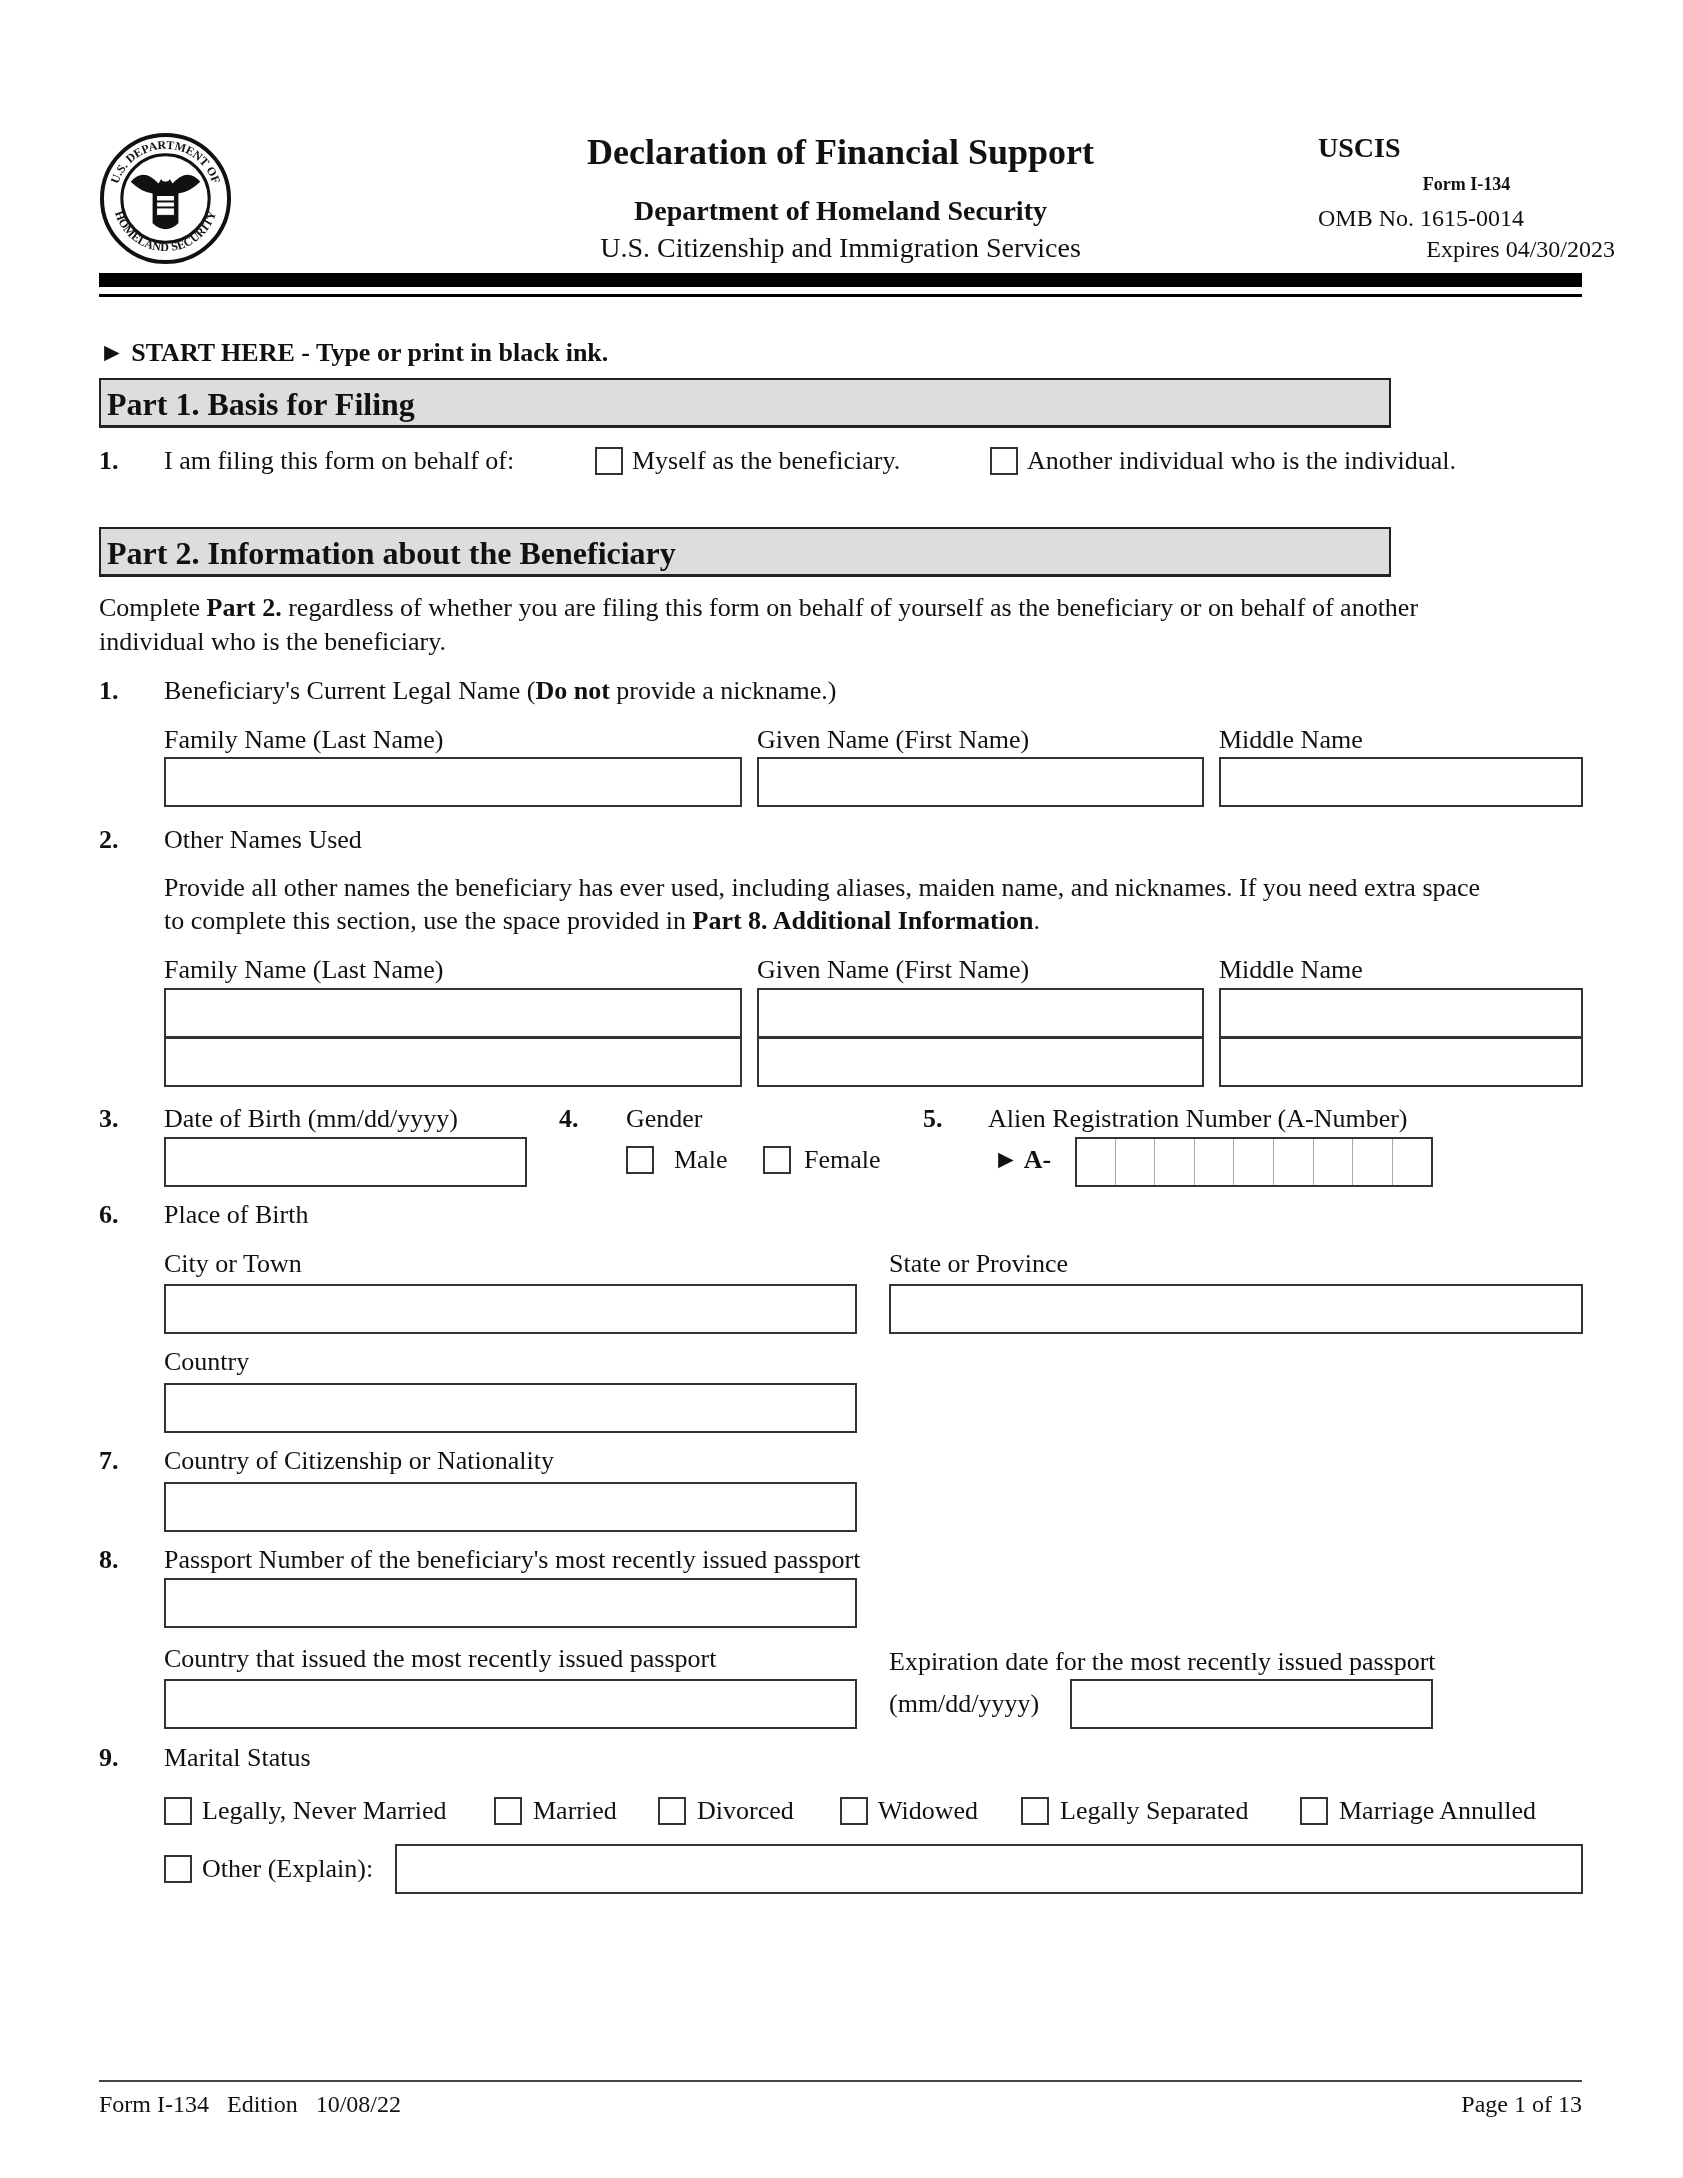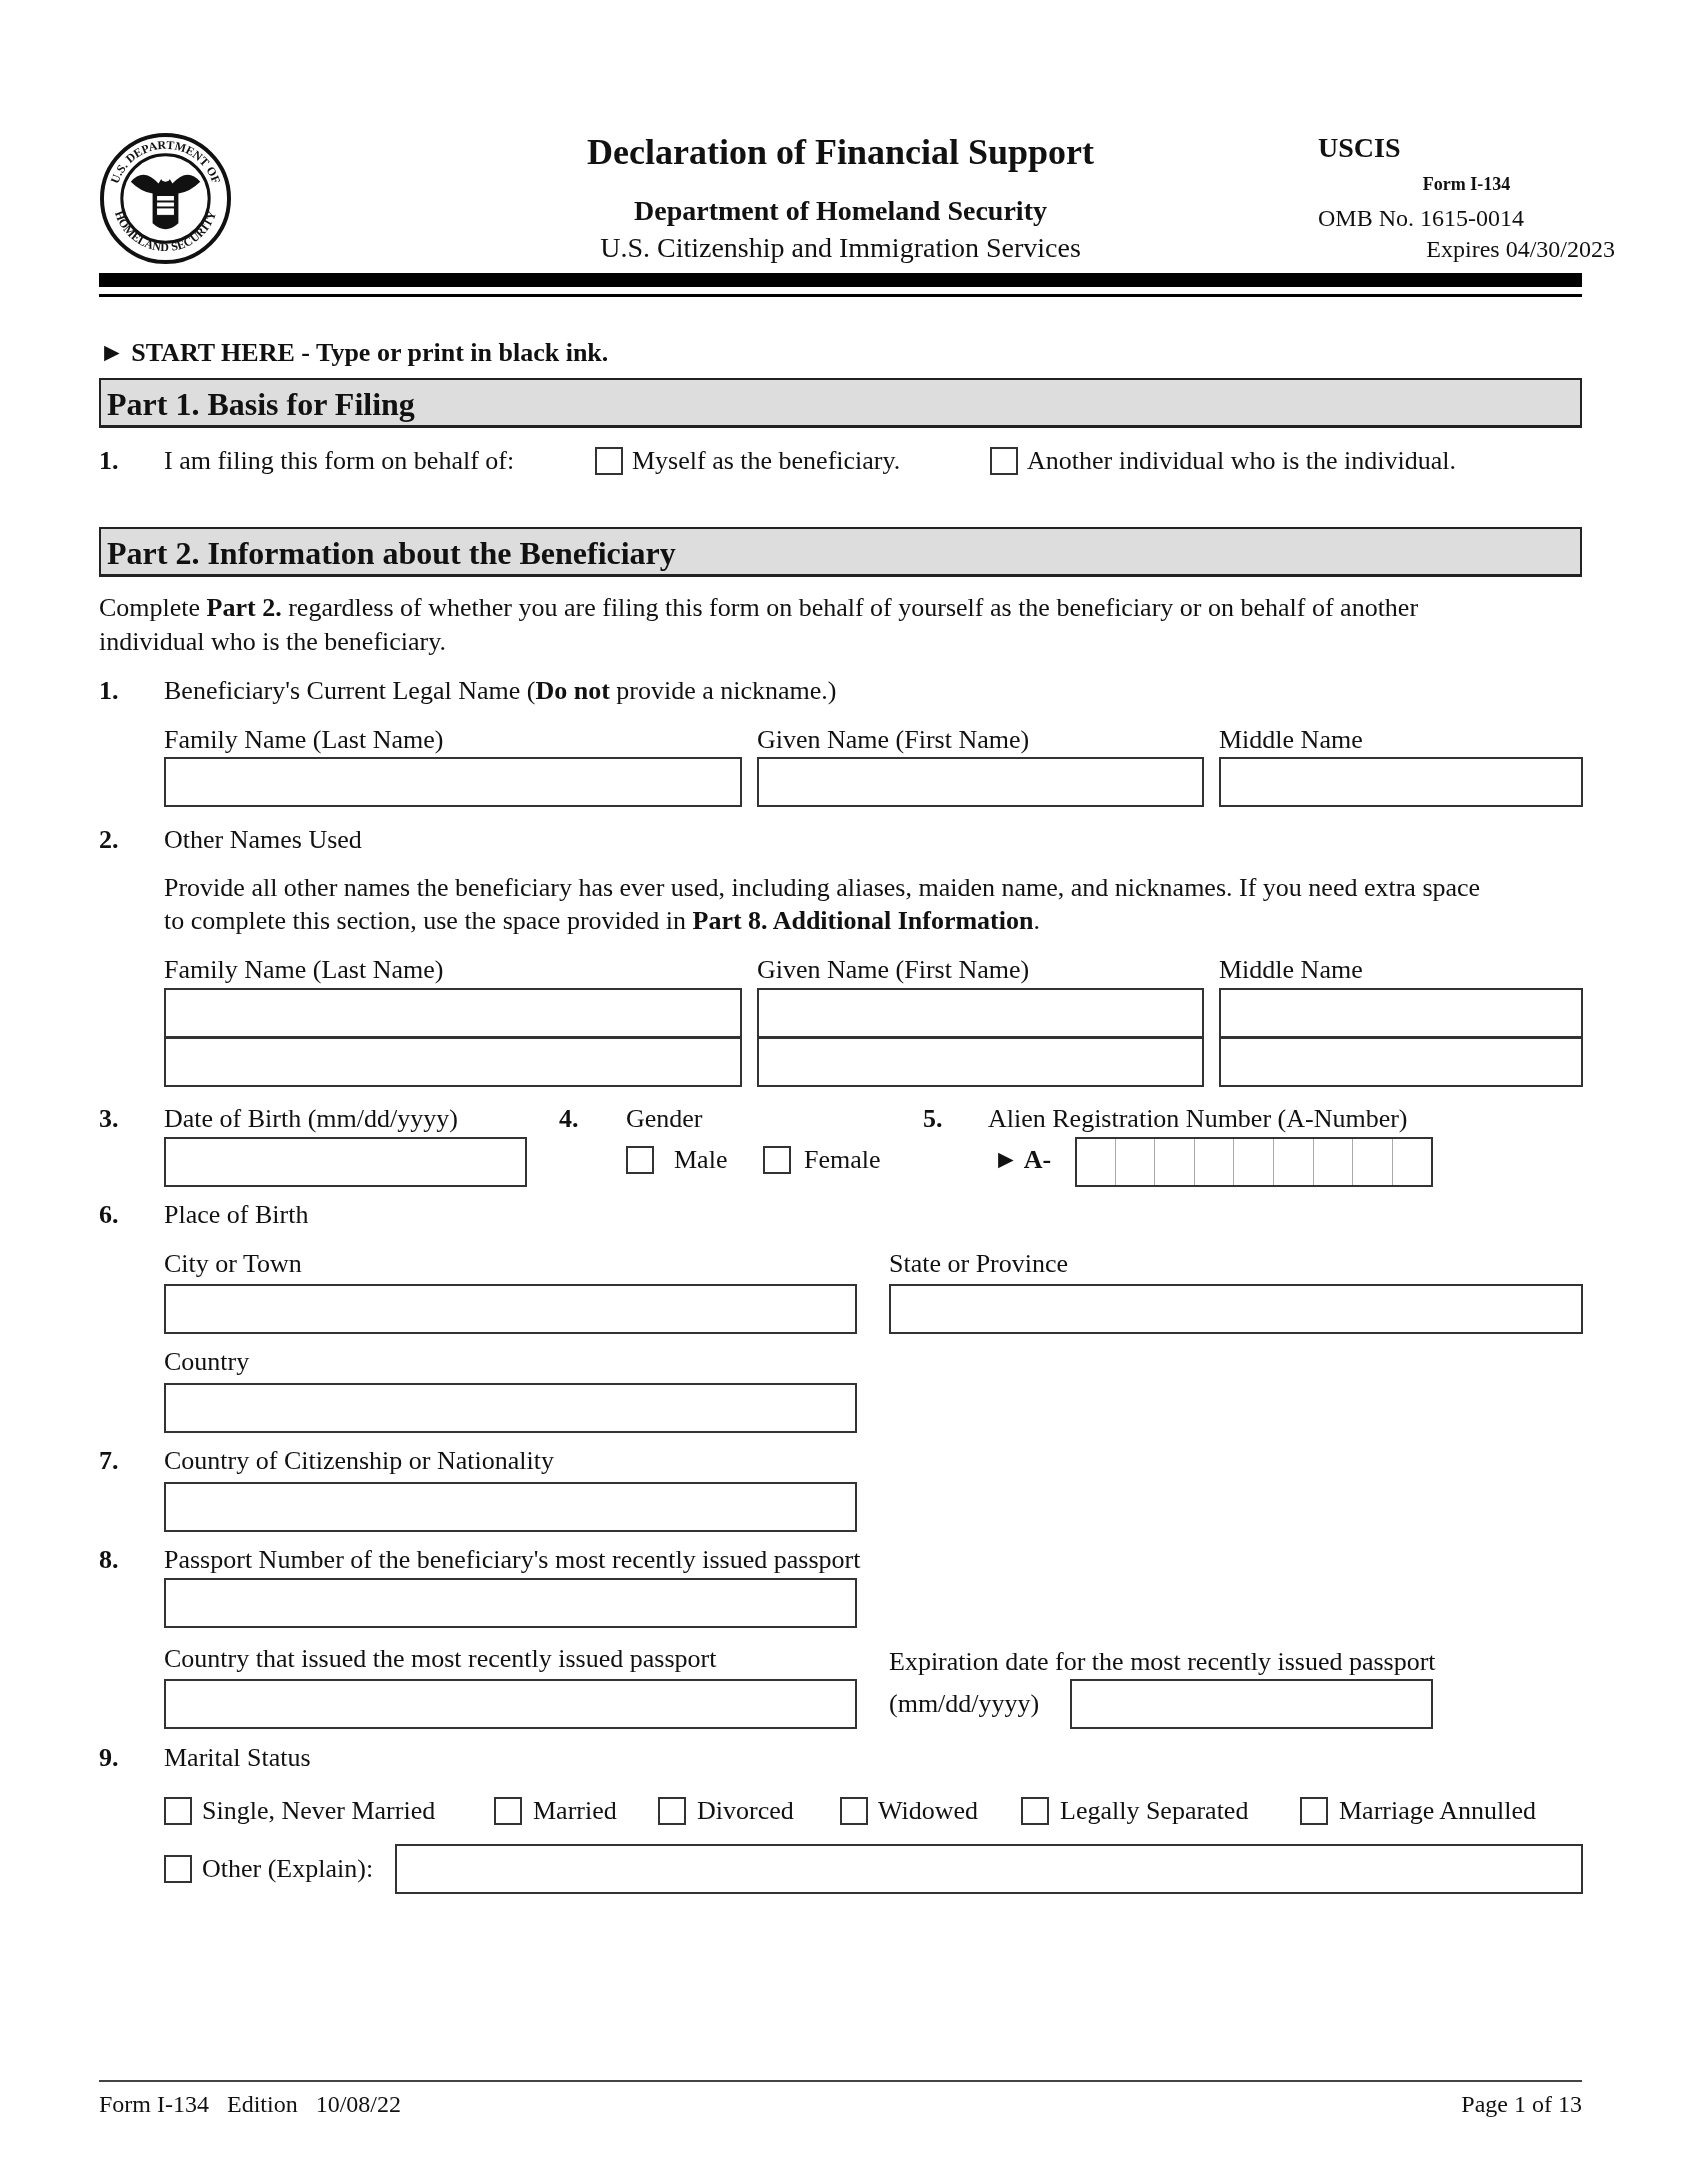--- a/index.html
+++ b/index.html
@@ -3,21 +3,21 @@
 <meta charset="utf-8">
 <style>
   html, body { margin:0; padding:0; background:#ffffff; }
   body { width:1683px; height:2178px; position:relative; overflow:hidden;
          font-family:"Liberation Serif","DejaVu Serif",serif; color:#111; }
   .abs { position:absolute; }
   .t { position:absolute; white-space:nowrap; font-size:26px; line-height:30px; }
   .b { font-weight:bold; }
   .box { position:absolute; border:2px solid #333; box-sizing:border-box; background:#fff; }
   .cb { position:absolute; width:28px; height:28px; border:2px solid #333; box-sizing:border-box; background:#fff; }
-  .bar { position:absolute; left:99px; width:1483px; background:#dddddd; border:2px solid #222; border-bottom-width:3px; box-sizing:border-box; }
+  .bar { position:absolute; left:99px; width:1292px; background:#dddddd; border:2px solid #222; border-bottom-width:3px; box-sizing:border-box; }
   .bar span { position:absolute; left:6px; font-weight:bold; font-size:32px; line-height:40px; top:4px; white-space:nowrap; }
   .num { position:absolute; font-weight:bold; font-size:26px; line-height:30px; }
   .acell { position:absolute; top:0; bottom:0; border-left:1px solid #aaa; }
 </style>
 </head>
 <body>
 
 <svg class="abs" style="left:99px;top:132px;width:133px;height:133px" viewBox="0 0 134 134">
   <circle cx="67" cy="67" r="64" fill="#fff" stroke="#111" stroke-width="4"></circle>
   <circle cx="67" cy="67" r="44" fill="#fff" stroke="#111" stroke-width="3"></circle>
@@ -132,21 +132,21 @@
 <div class="t" style="left:164px;top:1644px">Country that issued the most recently issued passport</div>
 <div class="box" style="left:164px;top:1679px;width:693px;height:50px"></div>
 <div class="t" style="left:889px;top:1647px">Expiration date for the most recently issued passport</div>
 <div class="t" style="left:889px;top:1689px">(mm/dd/yyyy)</div>
 <div class="box" style="left:1070px;top:1679px;width:363px;height:50px"></div>
 
 <div class="num" style="left:99px;top:1743px">9.</div>
 <div class="t" style="left:164px;top:1743px">Marital Status</div>
 
 <div class="cb" style="left:164px;top:1797px"></div>
-<div class="t" style="left:202px;top:1796px">Single, Never Married</div>
+<div class="t" style="left:202px;top:1796px">Legally, Never Married</div>
 <div class="cb" style="left:494px;top:1797px"></div>
 <div class="t" style="left:533px;top:1796px">Married</div>
 <div class="cb" style="left:658px;top:1797px"></div>
 <div class="t" style="left:697px;top:1796px">Divorced</div>
 <div class="cb" style="left:840px;top:1797px"></div>
 <div class="t" style="left:878px;top:1796px">Widowed</div>
 <div class="cb" style="left:1021px;top:1797px"></div>
 <div class="t" style="left:1060px;top:1796px">Legally Separated</div>
 <div class="cb" style="left:1300px;top:1797px"></div>
 <div class="t" style="left:1339px;top:1796px">Marriage Annulled</div>

